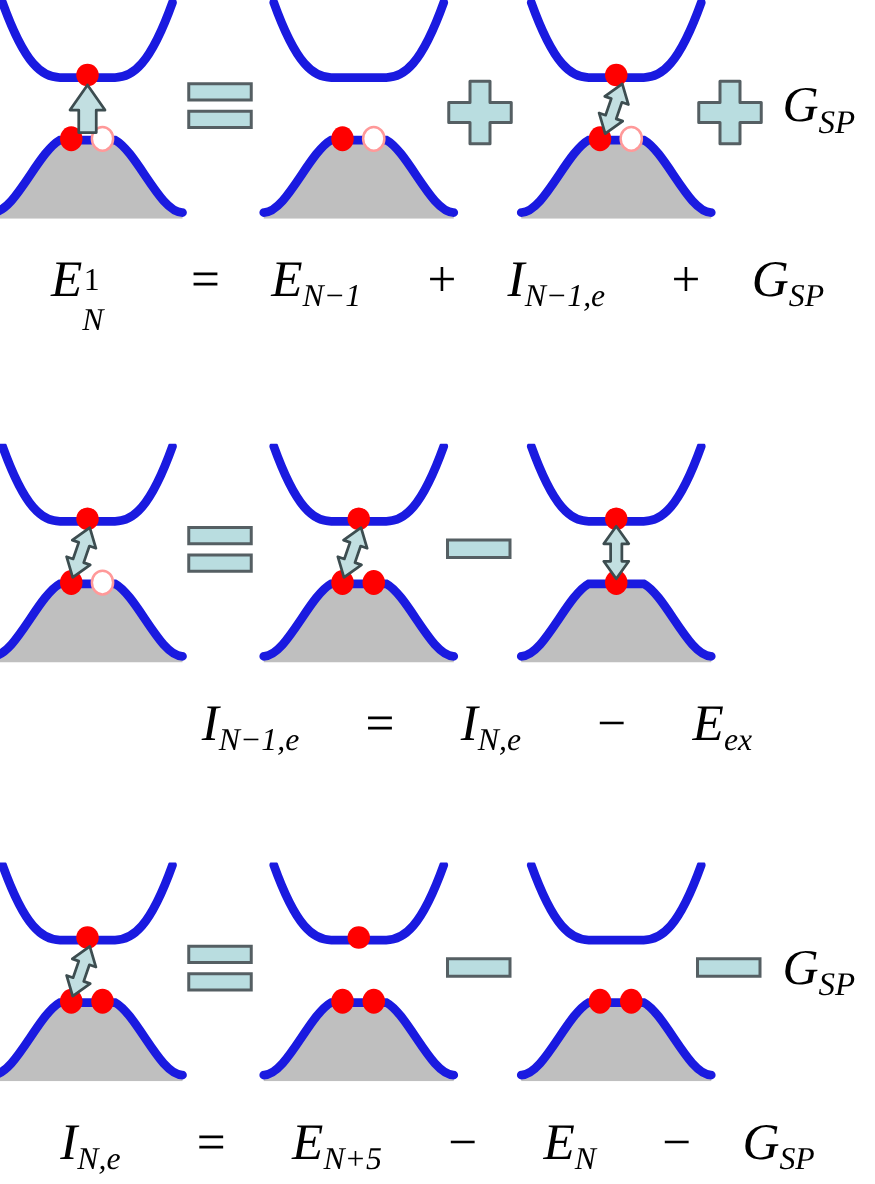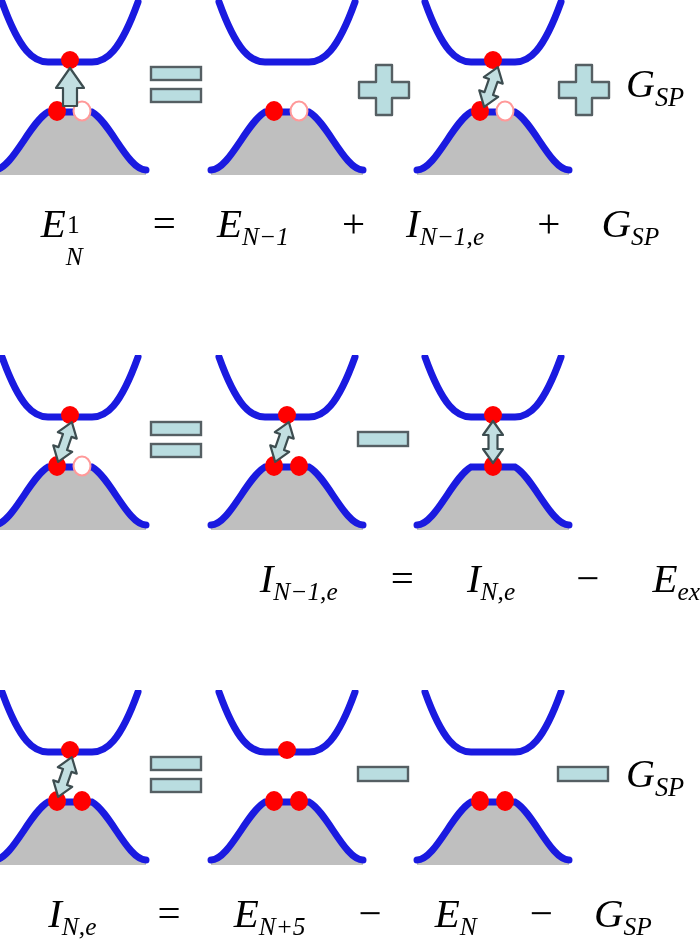--- a/index.html
+++ b/index.html
@@ -222,21 +222,21 @@
       <path d="M 4,170 C 22,170 40,122 58,112 L 102,112 C 120,122 138,170 156,170 L 156,175 L 4,175 Z" fill="#bfbfbf" stroke="none"></path>
       <path d="M 4,170 C 22,170 40,122 58,112 L 102,112 C 120,122 138,170 156,170" fill="none" stroke="#1a1ae0" stroke-width="7" stroke-linecap="round"></path>
       <ellipse cx="80" cy="60" rx="9" ry="9" fill="#ff0000"></ellipse>
       <ellipse cx="80" cy="111" rx="9" ry="10" fill="#ff0000"></ellipse>
       <g>
         <path d="M 80,66 L 90,80 L 84.5,80 L 84.5,94 L 90,94 L 80,108 L 70,94 L 75.5,94 L 75.5,80 L 70,80 Z" fill="#c2dfe1" stroke="#3d4d50" stroke-width="2.2" stroke-linejoin="round"></path>
       </g>
     </svg>
   </div>
 
-  <div class="equation" style="top:202px;text-align:right;padding-left:63px;box-sizing:border-box;">
+  <div class="equation" style="top:202px;text-align:center;padding-left:63px;box-sizing:border-box;">
     <span class="eq-term"><span>I</span><sub>N−1,e</sub></span>
     <span class="eq-gap-md"></span>
     <span class="eq-op">=</span>
     <span class="eq-gap-md"></span>
     <span class="eq-term"><span>I</span><sub>N,e</sub></span>
     <span class="eq-gap-lg"></span>
     <span class="eq-op">−</span>
     <span class="eq-gap-md"></span>
     <span class="eq-term"><span>E</span><sub>ex</sub></span>
   </div>

